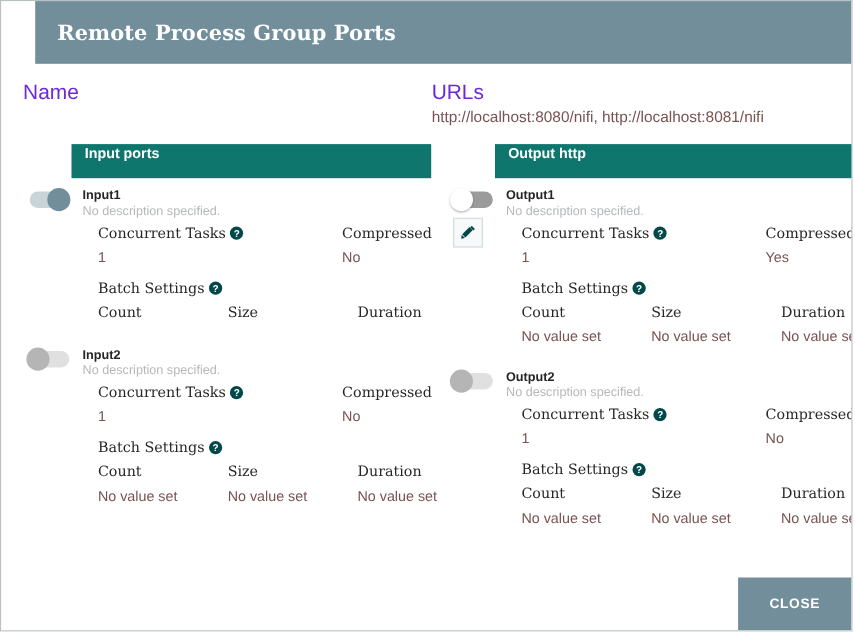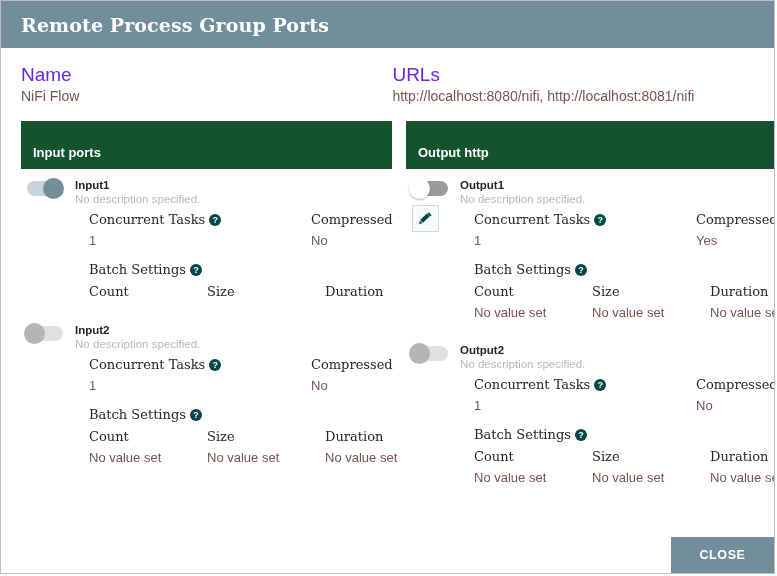--- a/index.html
+++ b/index.html
@@ -17,26 +17,27 @@
     position: relative;
     width: 775px;
     height: 574px;
     border: 1px solid #b9c0c4;
     box-sizing: border-box;
     background: #ffffff;
     overflow: hidden;
   }
   
   .dlg-header {
-    height: 47px;
+    height: 57px;
     background: #728e9b;
     display: flex;
     align-items: center;
     padding: 0 20px;
     box-sizing: border-box;
+    margin-left: 31px;
   }
   .dlg-title {
     color: #ffffff;
     font-family: "DejaVu Serif", "Liberation Serif", serif;
     font-weight: bold;
     font-size: 19px;
     letter-spacing: 0.1px;
   }
   
   .info-row {
@@ -71,29 +72,30 @@
     box-sizing: border-box;
   }
   .col {
     width: 371px;
     box-sizing: border-box;
   }
   .col.right {
     margin-left: 14px;
   }
   .section-bar {
-    background: #14532d;
+    background: #0f766e;
     color: #ffffff;
     font-family: "Liberation Sans", sans-serif;
     font-weight: bold;
     font-size: 13px;
-    padding: 24px 12px;
+    padding: 1px 12px;
     box-sizing: border-box;
     height: 31px;
     line-height: 15px;
+    margin-left: 44px;
   }
   
   .port {
     padding-top: 8px;
     position: relative;
     box-sizing: border-box;
   }
   .port-head {
     display: flex;
     align-items: flex-start;
@@ -216,21 +218,21 @@
   }
   .batch-head {
     margin-top: 8px;
   }
   
   .close-btn {
     position: absolute;
     right: 0;
     bottom: 0;
     width: 103px;
-    height: 36px;
+    height: 48px;
     background: #728e9b;
     color: #ffffff;
     font-family: "Liberation Sans", sans-serif;
     font-size: 12.5px;
     font-weight: bold;
     letter-spacing: 0.6px;
     display: flex;
     align-items: center;
     justify-content: center;
   }
@@ -240,21 +242,20 @@
 
 <div class="dialog">
 
   <div class="dlg-header">
     <div class="dlg-title">Remote Process Group Ports</div>
   </div>
 
   <div class="info-row">
     <div class="info-col">
       <div class="field-label">Name</div>
-      <div class="field-value">NiFi Flow</div>
     </div>
     <div class="info-col right">
       <div class="field-label">URLs</div>
       <div class="field-value">http://localhost:8080/nifi, http://localhost:8081/nifi</div>
     </div>
   </div>
 
   <div class="cols">
 
     <div class="col">

